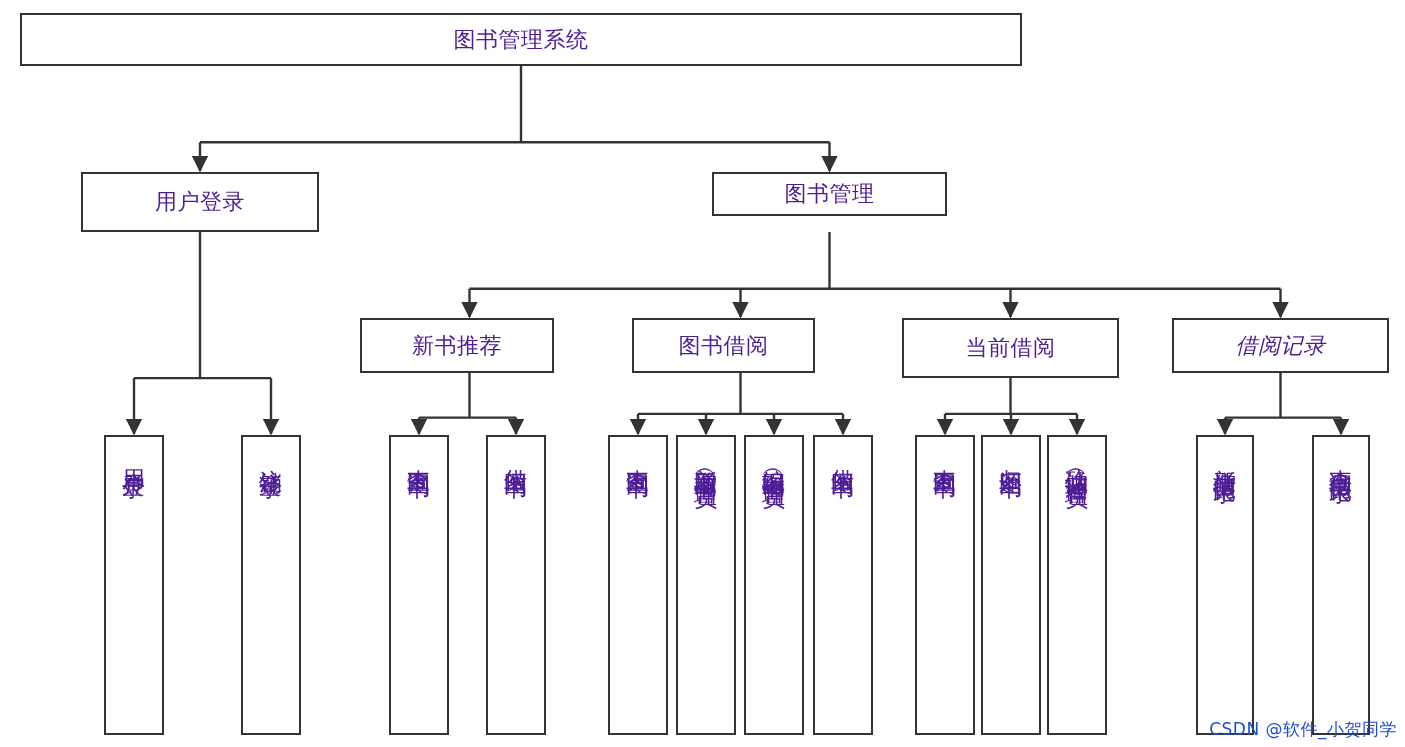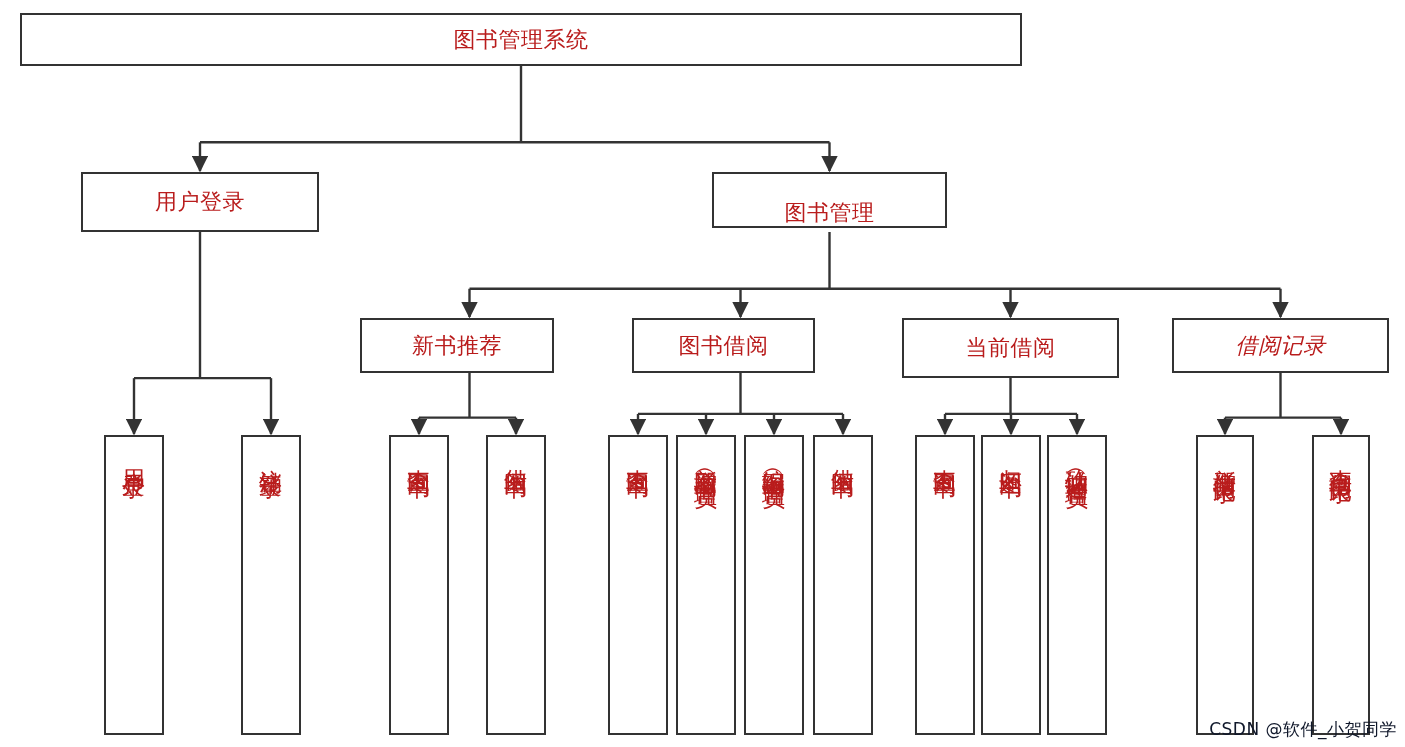--- a/index.html
+++ b/index.html
@@ -36,21 +36,21 @@
     border: 2.2px solid #333333;
     display: flex;
     align-items: center;
     justify-content: center;
     z-index: 3;
   }
   .node .label {
     font-size: 21px;
     line-height: 1.18;
     letter-spacing: 0.5px;
-    color: #b91c1c;
+    color: #4c1d95;
     text-align: center;
     white-space: nowrap;
   }
   
   .node.vertical {
     align-items: flex-start;
     justify-content: center;
     padding-top: 14px;
   }
   .node.vertical .label {
@@ -63,21 +63,21 @@
   }
   .node.root .label { font-size: 22px; }
   .node.level2 .label { font-size: 22px; }
   .node.level3 .label { font-size: 22px; }
 
   #watermark {
     position: absolute;
     right: 8px;
     bottom: 6px;
     font-size: 17px;
-    color: #0f172a;
+    color: #1d4ed8;
     letter-spacing: 0.5px;
     z-index: 6;
     white-space: nowrap;
     font-family: "DejaVu Sans", "Liberation Sans", sans-serif;
   }
 </style>
 </head>
 <body>
 
 <div id="diagram-root">
@@ -125,21 +125,21 @@
       </g>
   </svg>
 
   <div id="nodes-layer">
       <div class="node root" style="left: 20px; top: 13px; width: 1002px; height: 53px;">
         <span class="label">图书管理系统</span>
       </div>
       <div class="node level2" style="left: 81px; top: 172px; width: 238px; height: 60px;">
         <span class="label">用户登录</span>
       </div>
-      <div class="node level2" style="left: 712px; top: 172px; width: 235px; height: 56px; align-items: flex-end;">
+      <div class="node level2" style="left: 712px; top: 172px; width: 235px; height: 44px;">
         <span class="label">图书管理</span>
       </div>
       <div class="node level3" style="left: 360px; top: 318px; width: 194px; height: 55px;">
         <span class="label">新书推荐</span>
       </div>
       <div class="node level3" style="left: 632px; top: 318px; width: 183px; height: 55px;">
         <span class="label">图书借阅</span>
       </div>
       <div class="node level3" style="left: 902px; top: 318px; width: 217px; height: 60px;">
         <span class="label">当前借阅</span>

